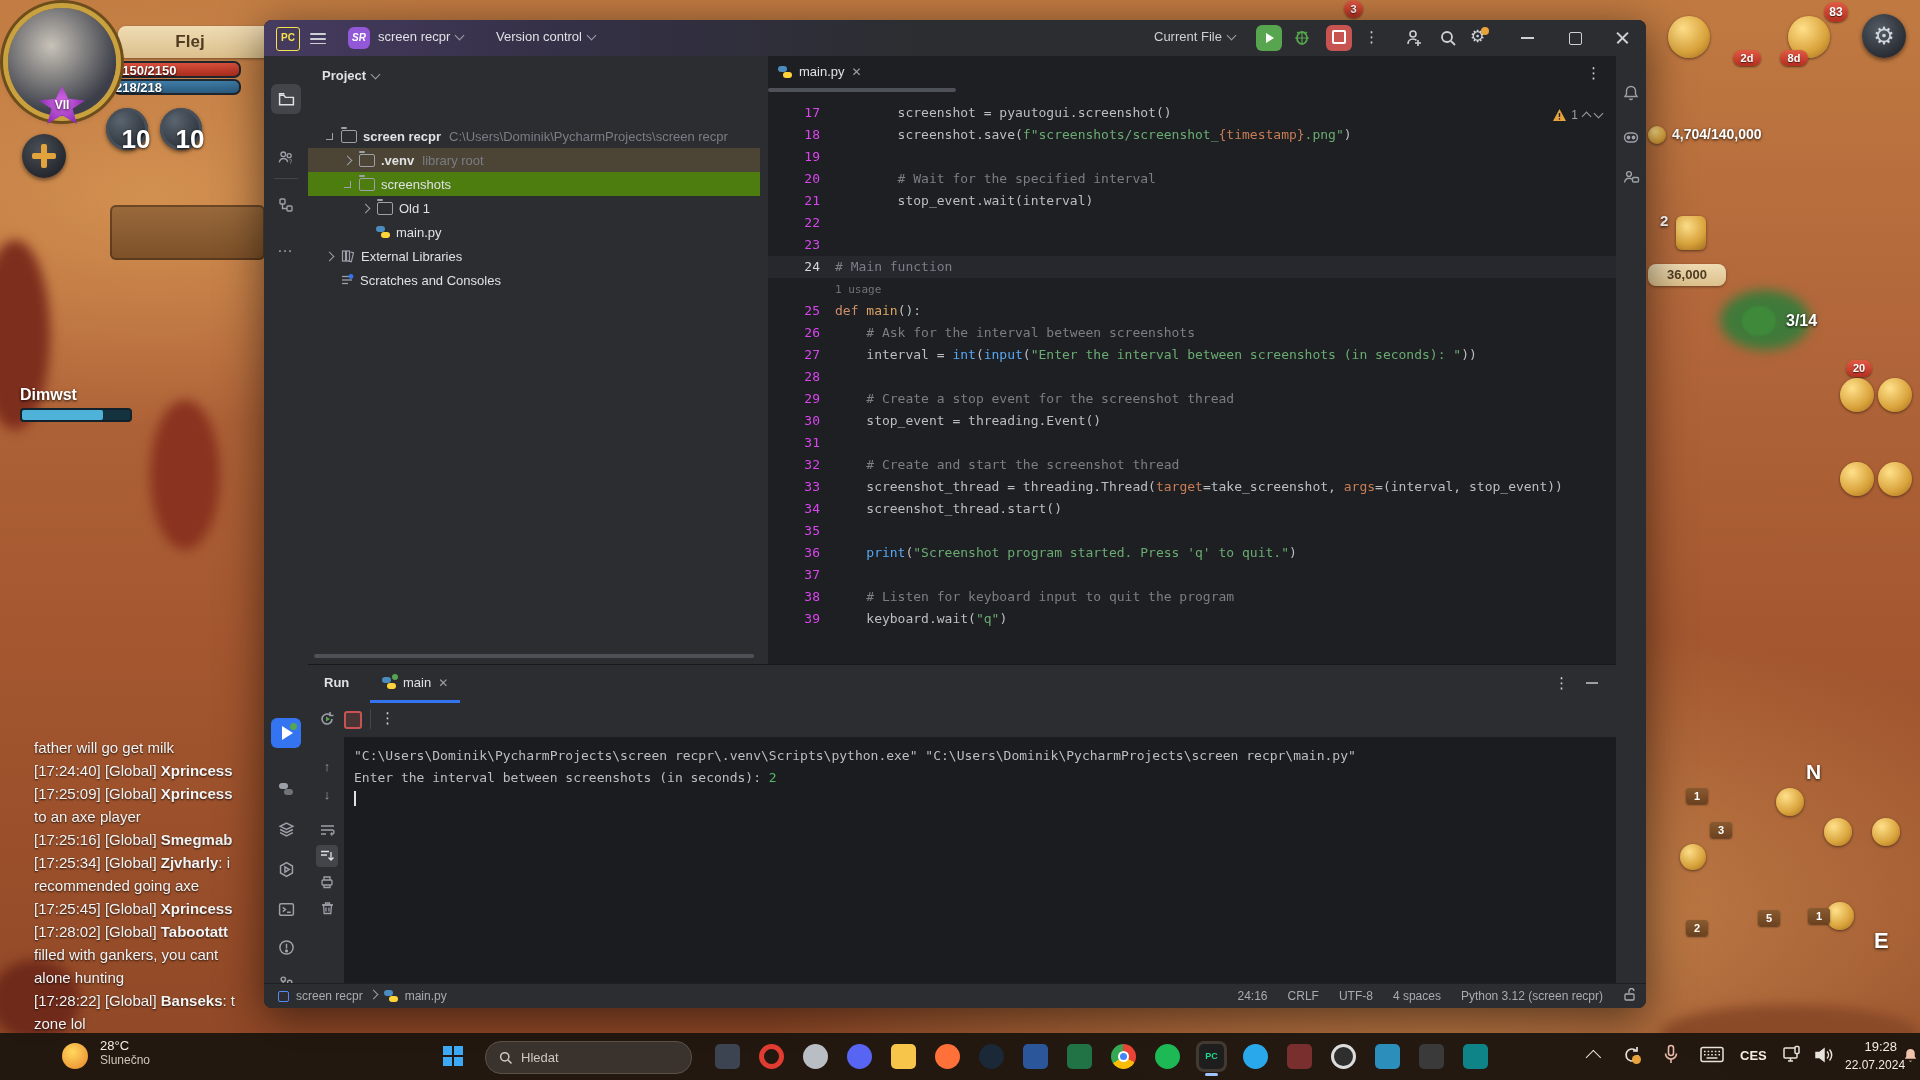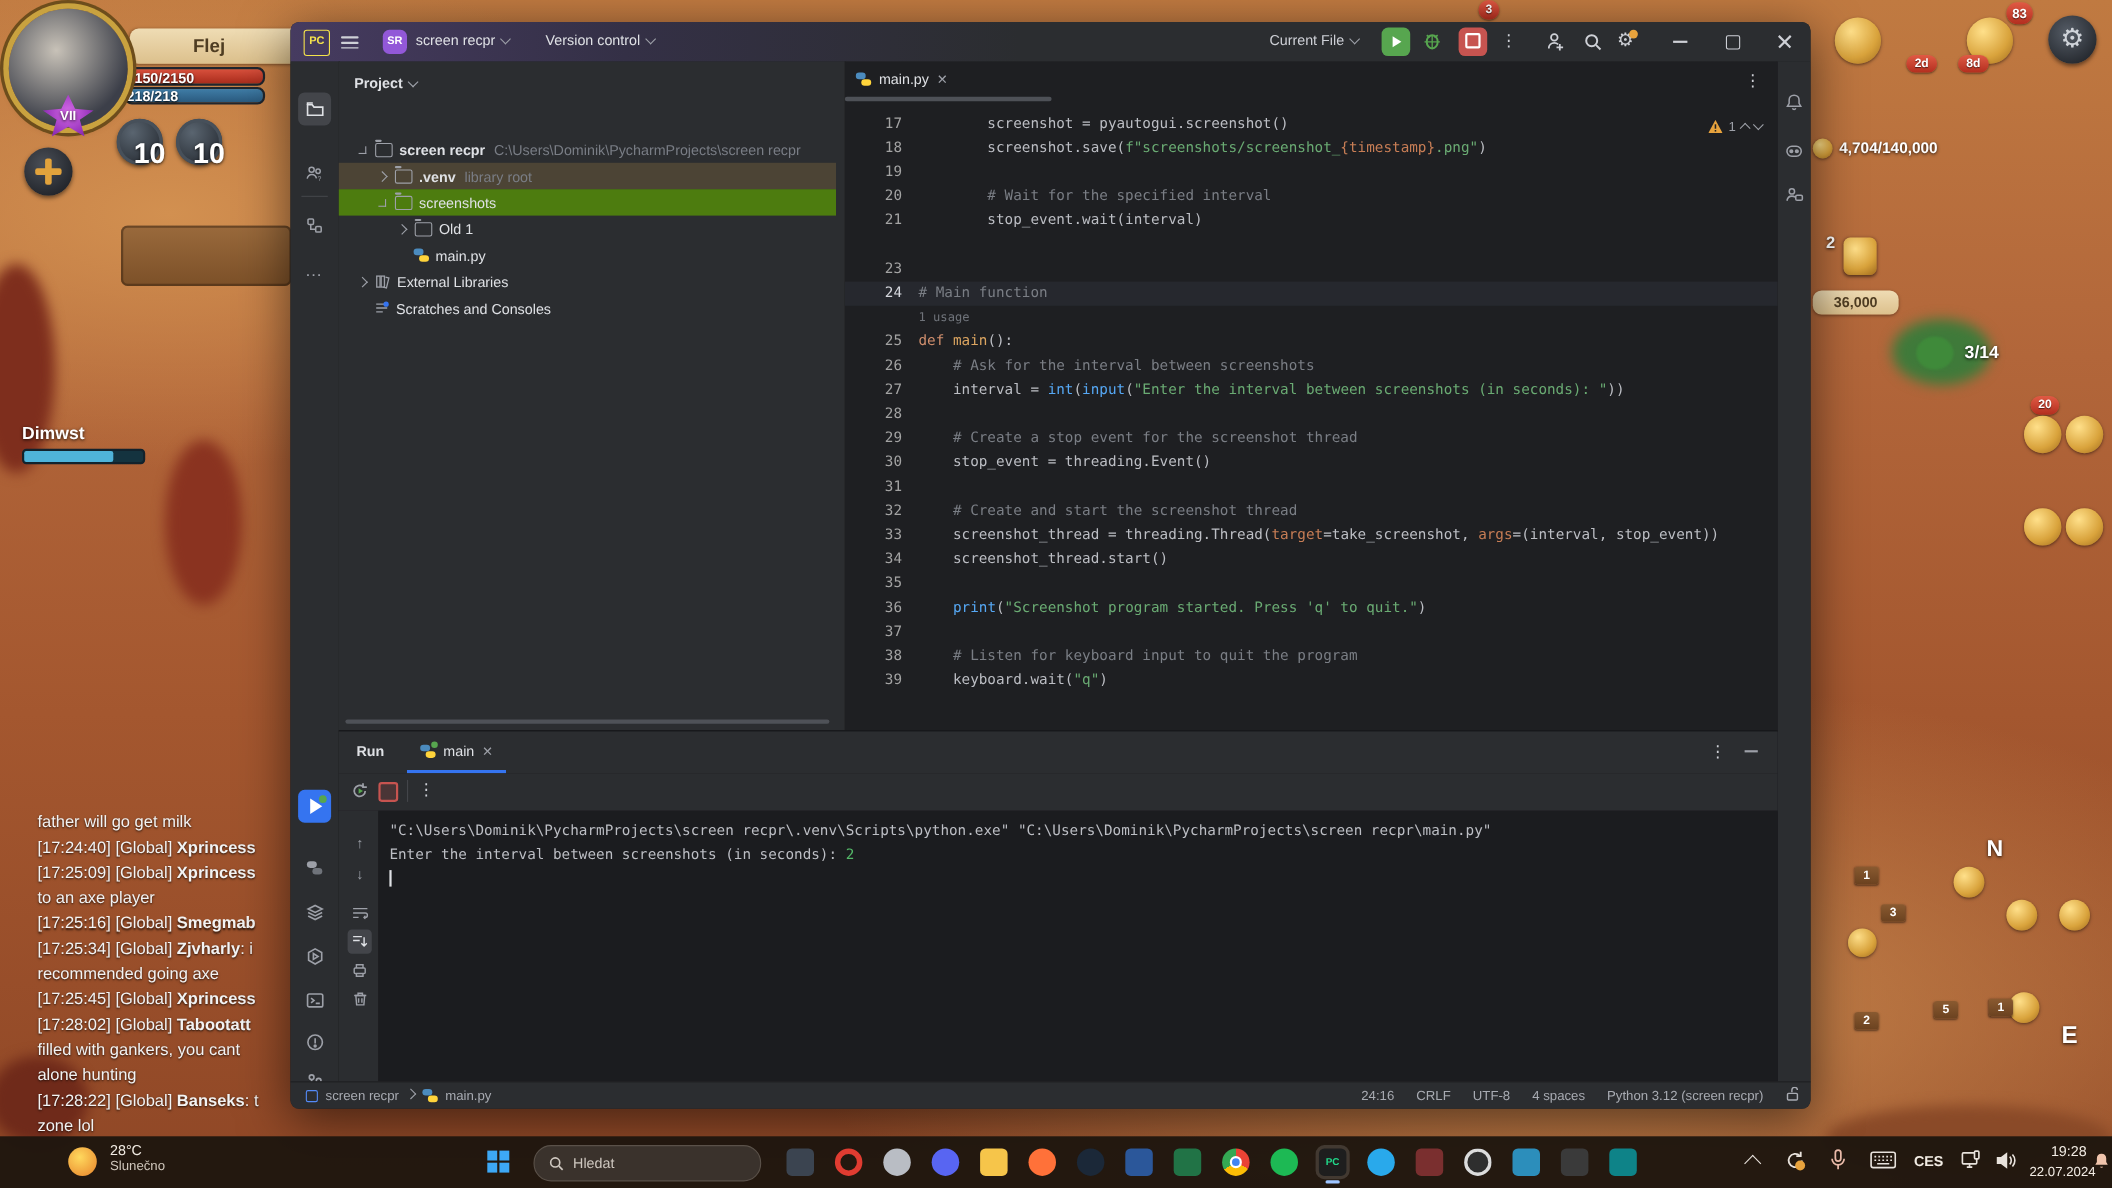--- a/index.html
+++ b/index.html
@@ -65,21 +65,21 @@
   .pyico i{position:absolute;width:9px;height:6px;border-radius:3px;}
   .pyico i.b1{left:0;top:1px;background:#4b8bbe;}
   .pyico i.b2{right:0;bottom:1px;background:#ffd43b;}
   .treechev{width:6px;height:6px;border-right:1.5px solid #9da0a8;border-bottom:1.5px solid #9da0a8;
         display:inline-block;margin-right:8px;flex:none;}
   .scrollthumb{background:#4e5157;border-radius:3px;}
   
   #editor{left:504px;top:36px;width:848px;height:608px;background:#1e1f22;}
   #tabbar{left:0;top:0;right:0;height:36px;}
   .edline{position:absolute;left:0;right:0;height:22px;line-height:22px;white-space:pre;font-size:13px;}
-  .edline .num{position:absolute;left:0;width:52px;text-align:right;color:#a3a3a3;}
+  .edline .num{position:absolute;left:0;width:52px;text-align:right;color:#d946ef;}
   .edline .code{position:absolute;left:67px;}
   .edline.hl{background:#26282e;}
   .edline.hl .num{color:#d5d7dd;}
   .inlay{color:#6f737a;font-size:11px;}
   .tk-p{color:#bcbec4}.tk-c{color:#7a7e85}.tk-k{color:#cf8e6d}.tk-s{color:#6aab73}
   .tk-f{color:#56a8f5}.tk-d{color:#dca561}.tk-a{color:#c77d55}.tk-g{color:#54b868}
   
   #runpanel{left:44px;top:644px;right:30px;bottom:24px;background:#1b1c1f;border-top:1px solid #17181a;}
   #runhdr{left:0;top:0;right:0;height:38px;background:#2b2d30;}
   #runtools{left:0;top:38px;right:0;height:34px;background:#2b2d30;border-bottom:1px solid #1e1f22;}
@@ -193,21 +193,21 @@
 
   <div id="titlebar" class="abs">
     <div class="abs" style="left:12px;top:7px;">
         <div id="pclogo">PC</div>
       </div>
     <div class="abs burger" style="left:46px;top:10px;">
         <span></span>
         <span></span>
         <span></span>
       </div>
-    <div class="abs" style="left:84px;top:7px;">
+    <div class="abs" style="left:84px;top:7px;font-style:italic;">
         <div id="srbadge">SR</div>
       </div>
     <div class="abs tb-item" style="left:114px;top:9px;">
       <span>screen recpr</span>
         <span class="chev"></span>
     </div>
     <div class="abs tb-item" style="left:232px;top:9px;">
       <span>Version control</span>
         <span class="chev"></span>
     </div>
@@ -448,20 +448,21 @@
       </div>
       <div class="abs dots3" style="right:14px;top:8px;">⋮</div>
       <div class="abs scrollthumb" style="left:0;top:32px;width:188px;height:4px;"></div>
     </div>
     <div id="edlines" class="abs mono" style="left:0;top:46px;right:0;bottom:0;">
         <div class="edline" style="top: 0px;"><span class="num">17</span><span class="code"><span class="tk-p">        screenshot = pyautogui.screenshot()</span></span></div>
         <div class="edline" style="top: 22px;"><span class="num">18</span><span class="code"><span class="tk-p">        screenshot.save(</span><span class="tk-s">f"screenshots/screenshot_</span><span class="tk-a">{timestamp}</span><span class="tk-s">.png"</span><span class="tk-p">)</span></span></div>
         <div class="edline" style="top: 44px;"><span class="num">19</span><span class="code"></span></div>
         <div class="edline" style="top: 66px;"><span class="num">20</span><span class="code"><span class="tk-c">        # Wait for the specified interval</span></span></div>
         <div class="edline" style="top: 88px;"><span class="num">21</span><span class="code"><span class="tk-p">        stop_event.wait(interval)</span></span></div>
+        <div class="edline" style="top: 110px;"><span class="num">22</span><span class="code"></span></div>
         <div class="edline" style="top: 132px;"><span class="num">23</span><span class="code"></span></div>
         <div class="edline hl" style="top: 154px;"><span class="num">24</span><span class="code"><span class="tk-c"># Main function</span></span></div>
         <div class="edline" style="top: 176px;"><span class="inlay" style="margin-left: 67px;">1 usage</span></div>
         <div class="edline" style="top: 198px;"><span class="num">25</span><span class="code"><span class="tk-k">def </span><span class="tk-d">main</span><span class="tk-p">():</span></span></div>
         <div class="edline" style="top: 220px;"><span class="num">26</span><span class="code"><span class="tk-c">    # Ask for the interval between screenshots</span></span></div>
         <div class="edline" style="top: 242px;"><span class="num">27</span><span class="code"><span class="tk-p">    interval = </span><span class="tk-f">int</span><span class="tk-p">(</span><span class="tk-f">input</span><span class="tk-p">(</span><span class="tk-s">"Enter the interval between screenshots (in seconds): "</span><span class="tk-p">))</span></span></div>
         <div class="edline" style="top: 264px;"><span class="num">28</span><span class="code"></span></div>
         <div class="edline" style="top: 286px;"><span class="num">29</span><span class="code"><span class="tk-c">    # Create a stop event for the screenshot thread</span></span></div>
         <div class="edline" style="top: 308px;"><span class="num">30</span><span class="code"><span class="tk-p">    stop_event = threading.Event()</span></span></div>
         <div class="edline" style="top: 330px;"><span class="num">31</span><span class="code"></span></div>

